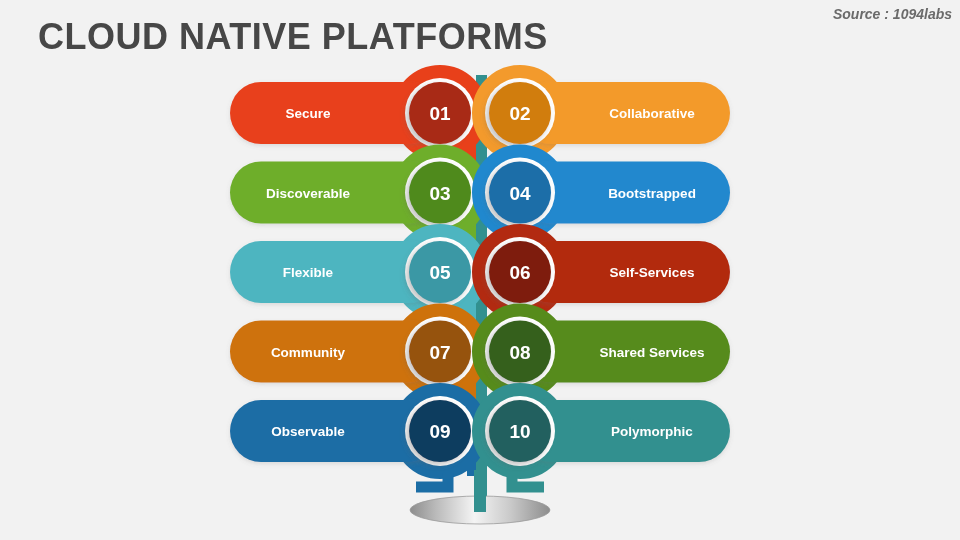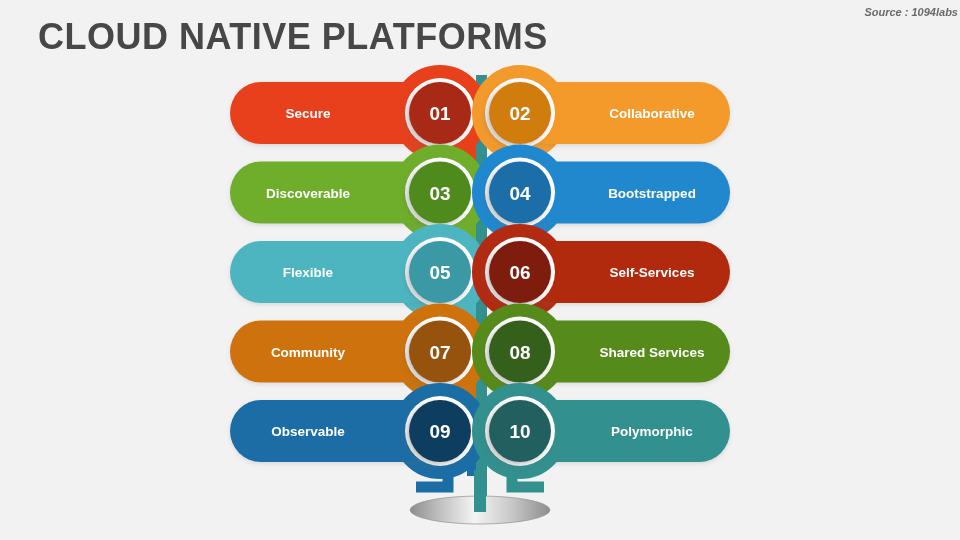--- a/index.html
+++ b/index.html
@@ -12,22 +12,22 @@
   }
   #stage{position:absolute;left:0;top:0;width:960px;height:540px;}
 
   .title{
     position:absolute;left:38px;top:16px;
     font-size:36px;font-weight:bold;letter-spacing:0.5px;
     color:#474747;
     white-space:nowrap;
   }
   .source{
-    position:absolute;right:2px;top:6px;
-    font-size:11px;font-weight:bold;font-style:italic;
+    position:absolute;right:8px;top:6px;
+    font-size:14px;font-weight:bold;font-style:italic;
     color:#6a6a6a;
     white-space:nowrap;
   }
 
   
   svg#diagram{position:absolute;left:0;top:0;width:960px;height:540px;}
 
   .lbl{
     font-family:"Liberation Sans","DejaVu Sans",sans-serif;
     font-size:13.5px;font-weight:bold;fill:#ffffff;

